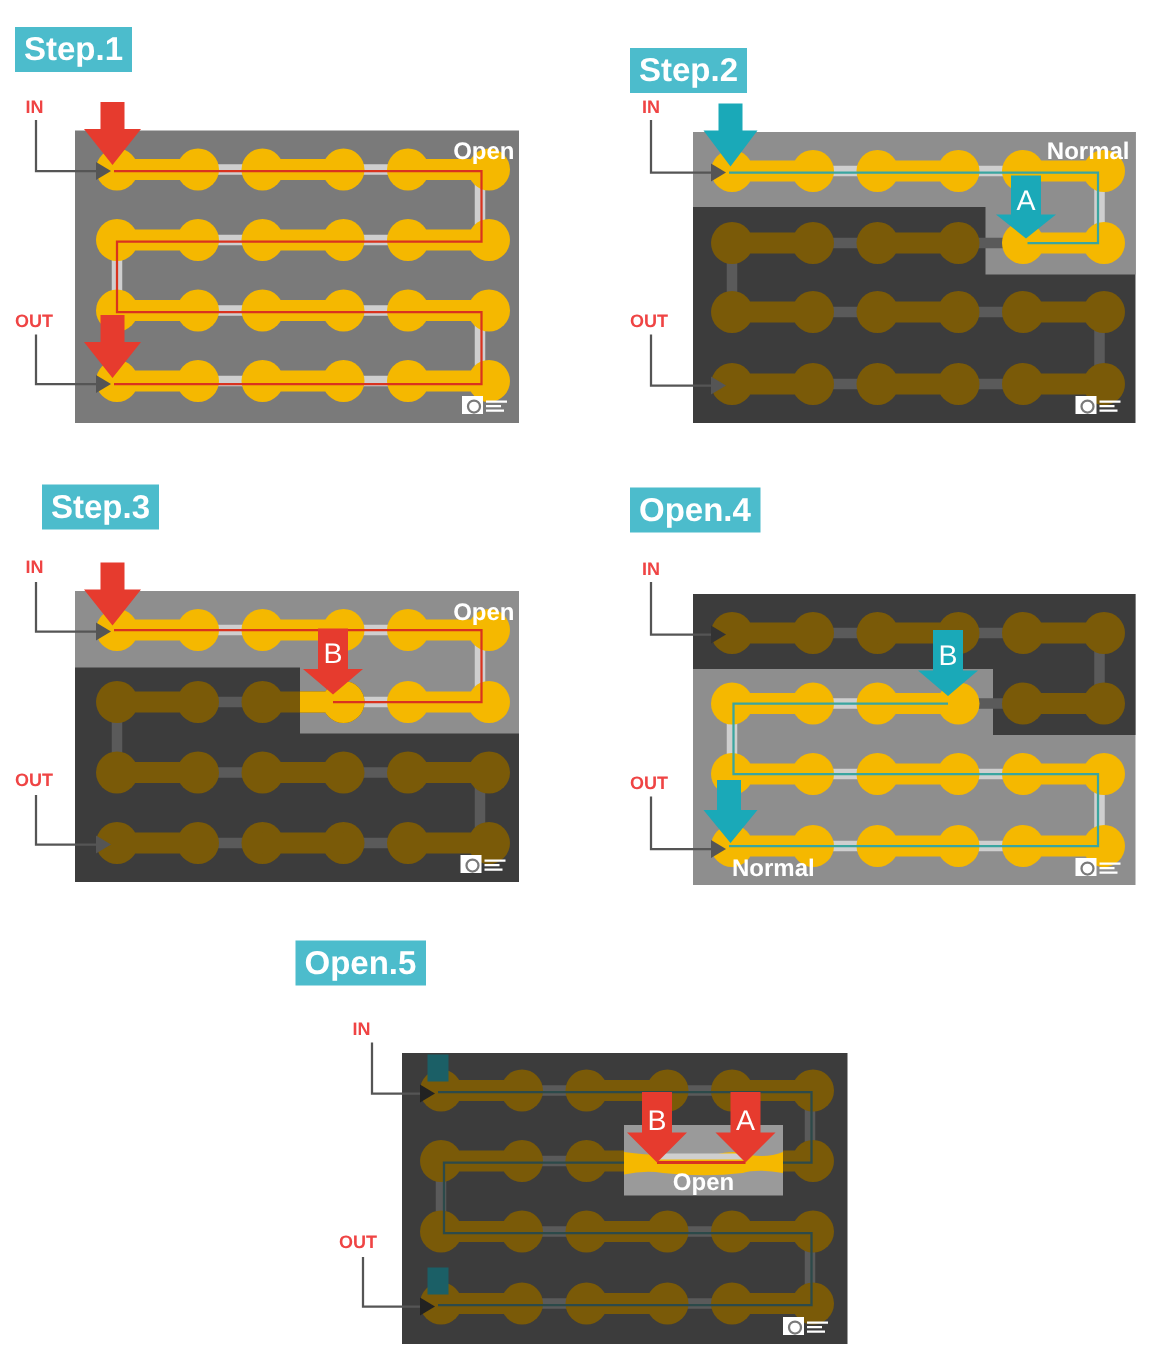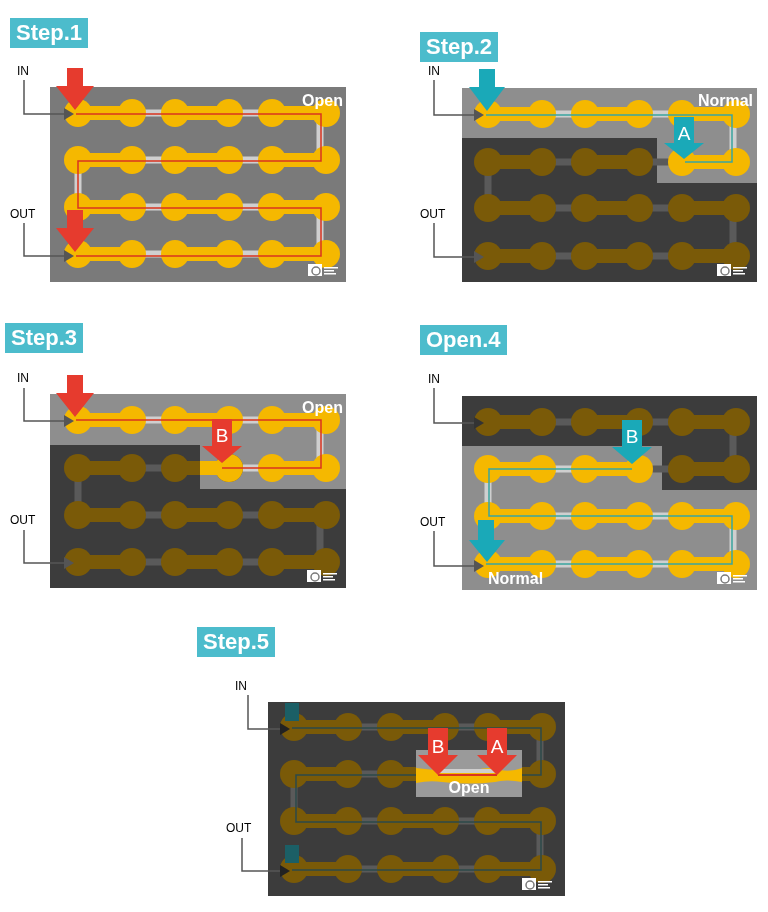--- a/index.html
+++ b/index.html
@@ -1,28 +1,28 @@
 <!DOCTYPE html>
 <html><head>
 <meta charset="utf-8">
 <style>
   html, body { margin:0; padding:0; background:#ffffff; }
   body { width:768px; height:912px; position:relative; overflow:hidden; font-family:"Liberation Sans", sans-serif; }
   .step-label { position:absolute; background:#4cbccc; color:#ffffff; font-weight:bold; font-size:22px; line-height:30px; padding:0 6px; height:30px; }
-  .io-label { position:absolute; font-size:12px; font-weight:normal; color:#000000; }
+  .io-label { position:absolute; font-size:12px; font-weight:bold; color:#ef4444; }
   svg.panel-svg { position:absolute; left:0; top:0; }
 </style>
 </head>
 <body>
 
 <div class="step-label" style="left:10px;top:18px;">Step.1</div>
 <div class="step-label" style="left:420px;top:32px;">Step.2</div>
-<div class="step-label" style="left:5px;top:323px;">Step.3</div>
+<div class="step-label" style="left:28px;top:323px;">Step.3</div>
 <div class="step-label" style="left:420px;top:325px;">Open.4</div>
-<div class="step-label" style="left:197px;top:627px;">Step.5</div>
+<div class="step-label" style="left:197px;top:627px;">Open.5</div>
 
 <div class="io-label" style="left:17px;top:64px;">IN</div>
 <div class="io-label" style="left:10px;top:207px;">OUT</div>
 <div class="io-label" style="left:428px;top:64px;">IN</div>
 <div class="io-label" style="left:420px;top:207px;">OUT</div>
 <div class="io-label" style="left:17px;top:371px;">IN</div>
 <div class="io-label" style="left:10px;top:513px;">OUT</div>
 <div class="io-label" style="left:428px;top:372px;">IN</div>
 <div class="io-label" style="left:420px;top:515px;">OUT</div>
 <div class="io-label" style="left:235px;top:679px;">IN</div>

